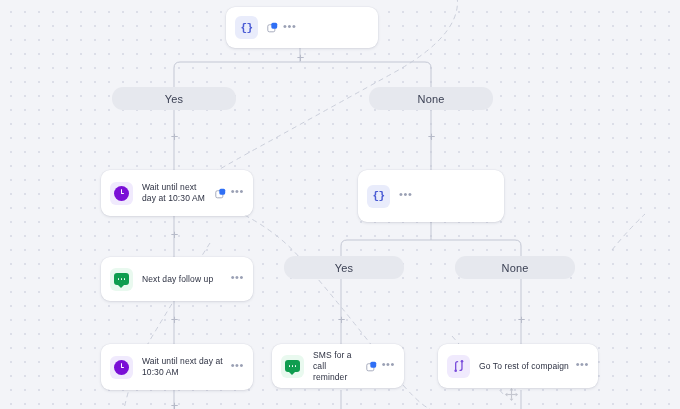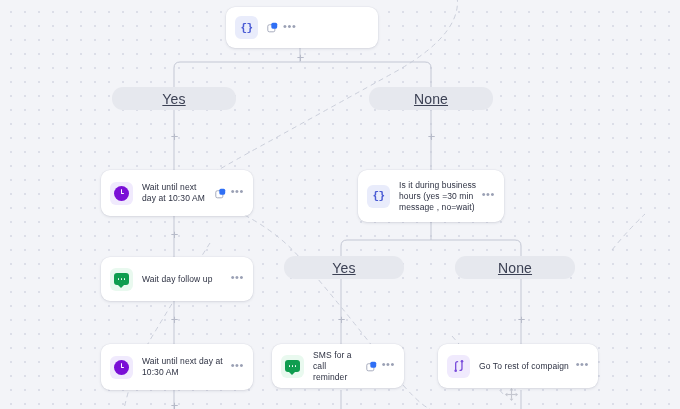--- a/index.html
+++ b/index.html
@@ -65,21 +65,21 @@
   .node-tools { display: flex; align-items: center; gap: 5px; flex: 0 0 auto; }
   .dots { color: #9aa0b4; font-size: 11px; letter-spacing: .6px; line-height: 6px;
           padding-bottom: 4px; }
 
   
   .pill {
     position: absolute;
     background: #e6e8ee;
     border-radius: 11px;
     display: flex; align-items: center; justify-content: center;
-    font-size: 14px; color: #3c4154; letter-spacing: .15px; text-decoration: underline;
+    font-size: 11px; color: #3c4154; letter-spacing: .15px;
   }
 
   
   .plus {
     position: absolute; width: 11px; height: 11px;
     color: #b6bac8; font-size: 13px; line-height: 11px; text-align: center;
     font-family: "Liberation Sans", sans-serif;
   }
   
   .cursor-glyph { position: absolute; opacity: .34; }
@@ -163,37 +163,36 @@
       <svg width="11" height="11" viewBox="0 0 14 14">
         <rect x="1" y="3.5" width="9" height="9" rx="2" fill="none" stroke="#9aa0b4" stroke-width="1.1"></rect>
         <rect x="5.5" y="1" width="7.5" height="7.5" rx="2" fill="#2f6ff5"></rect>
       </svg>
       <span class="dots">•••</span>
     </span>
   </div>
 
   <div class="node" style="left:358px; top:170px; width:146px; height:52px;">
     <span class="node-ico ico-brace">{}</span>
-    <span class="node-txt">Is it during business hours (yes =30 min message , no=wait)</span>
     <span class="node-tools">
       <span class="dots">•••</span>
     </span>
   </div>
 
   <span class="plus" style="left:169px; top:229px;">+</span>
 
   <div class="node" style="left:101px; top:257px; width:152px; height:44px;">
     <span class="node-ico ico-sms">
       <span class="bub">
           <i></i>
           <i></i>
           <i></i>
         </span>
     </span>
-    <span class="node-txt">Wait day follow up</span>
+    <span class="node-txt">Next day follow up</span>
     <span class="node-tools">
       <span class="dots">•••</span>
     </span>
   </div>
 
   <div class="pill" style="left:284px; top:256px; width:120px; height:23px;">
     <span>Yes</span>
   </div>
 
   <div class="pill" style="left:455px; top:256px; width:120px; height:23px;">

